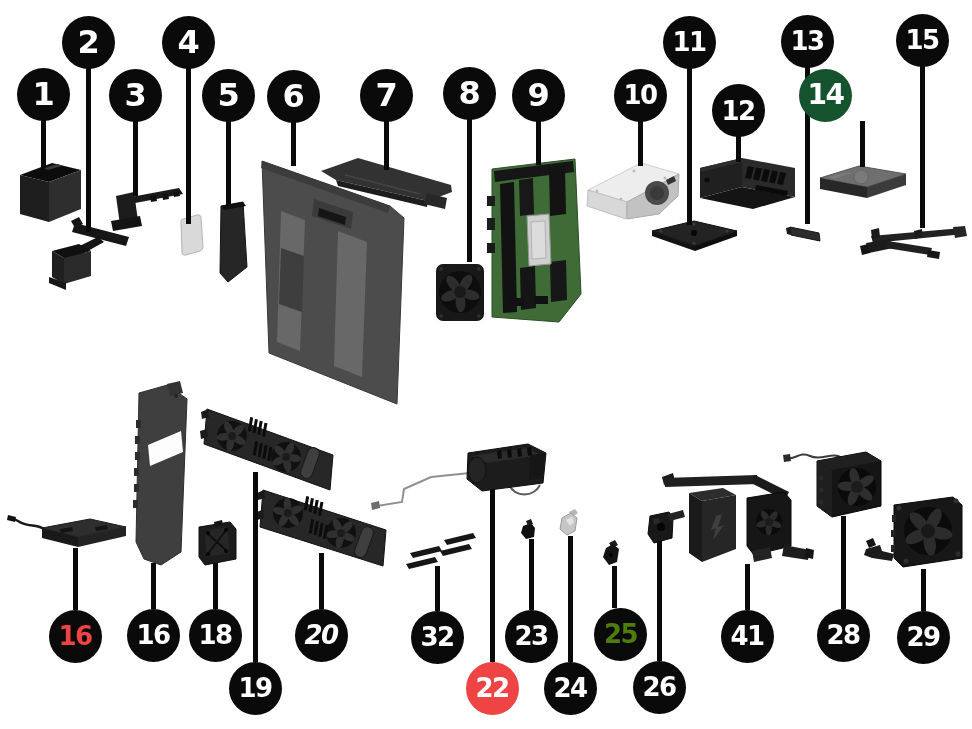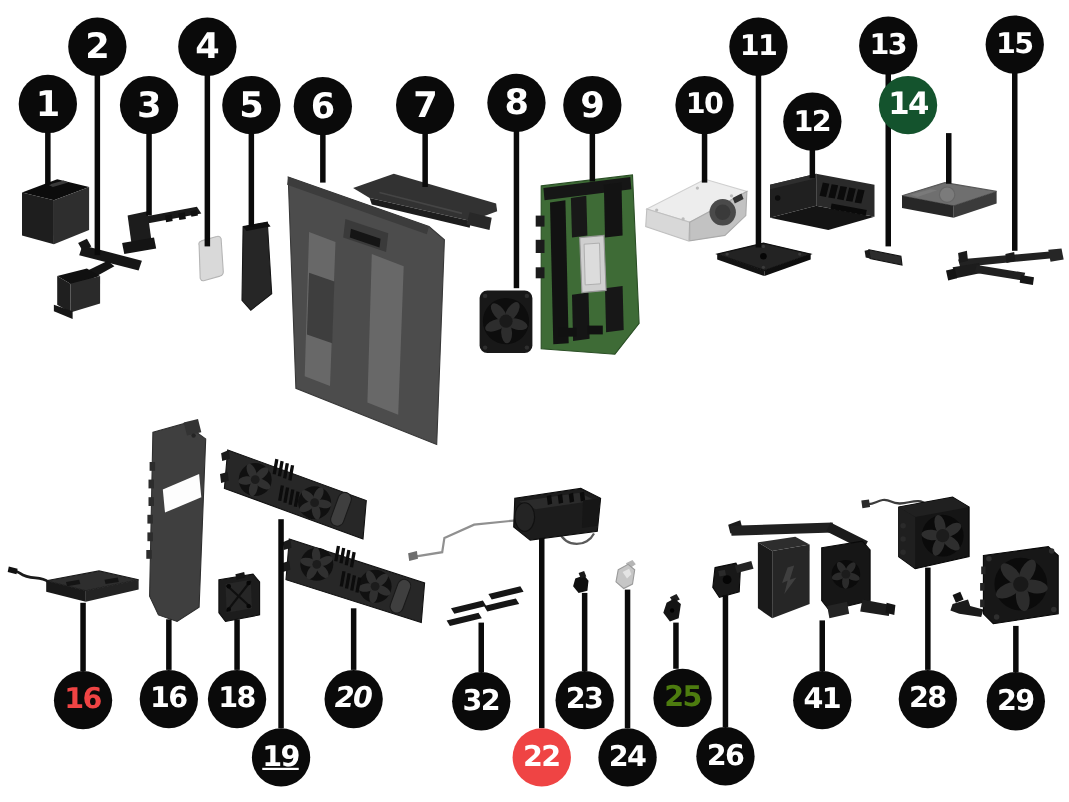--- a/index.html
+++ b/index.html
@@ -361,21 +361,21 @@
     <div class="callout" style="width: 53px; height: 53px; left: 799px; top: 68.5px; background: #14532d; color: rgb(255, 255, 255); font-size: 28px;">14</div>
     <div class="leader" style="left: 919.5px; top: 66px; height: 162px; background: rgb(10, 10, 10);"></div>
     <div class="callout" style="width: 53px; height: 53px; left: 895.5px; top: 13.5px; background: rgb(10, 10, 10); color: rgb(255, 255, 255); font-size: 26px;">15</div>
     <div class="leader" style="left: 72.5px; top: 548px; height: 62px; background: rgb(10, 10, 10);"></div>
     <div class="callout" style="width: 53px; height: 53px; left: 48.5px; top: 609.5px; background: rgb(10, 10, 10); color: #ef4444; font-size: 26px;">16</div>
     <div class="leader" style="left: 150.5px; top: 563px; height: 46px; background: rgb(10, 10, 10);"></div>
     <div class="callout" style="width: 53px; height: 53px; left: 126.5px; top: 608.5px; background: rgb(10, 10, 10); color: rgb(255, 255, 255); font-size: 26px;">16</div>
     <div class="leader" style="left: 212.5px; top: 563px; height: 46px; background: rgb(10, 10, 10);"></div>
     <div class="callout" style="width: 53px; height: 53px; left: 188.5px; top: 608.5px; background: rgb(10, 10, 10); color: rgb(255, 255, 255); font-size: 26px;">18</div>
     <div class="leader" style="left: 252.5px; top: 472px; height: 190px; background: rgb(10, 10, 10);"></div>
-    <div class="callout" style="width: 53px; height: 53px; left: 228.5px; top: 661.5px; background: rgb(10, 10, 10); color: rgb(255, 255, 255); font-size: 26px; text-decoration: underline;">19</div>
+    <div class="callout" style="width: 53px; height: 53px; left: 228.5px; top: 661.5px; background: rgb(10, 10, 10); color: rgb(255, 255, 255); font-size: 26px;">19</div>
     <div class="leader" style="left: 318.5px; top: 553px; height: 56px; background: rgb(10, 10, 10);"></div>
     <div class="callout" style="width: 53px; height: 53px; left: 294.5px; top: 608.5px; background: rgb(10, 10, 10); color: rgb(255, 255, 255); font-size: 26px; font-style: italic;">20</div>
     <div class="leader" style="left: 434.5px; top: 566px; height: 45px; background: rgb(10, 10, 10);"></div>
     <div class="callout" style="width: 53px; height: 53px; left: 410.5px; top: 610.5px; background: rgb(10, 10, 10); color: rgb(255, 255, 255); font-size: 26px;">32</div>
     <div class="leader" style="left: 489.5px; top: 489px; height: 173px; background: rgb(10, 10, 10);"></div>
     <div class="callout" style="width: 53px; height: 53px; left: 465.5px; top: 661.5px; background: #ef4444; color: rgb(255, 255, 255); font-size: 26px;">22</div>
     <div class="leader" style="left: 528.5px; top: 539px; height: 71px; background: rgb(10, 10, 10);"></div>
     <div class="callout" style="width: 53px; height: 53px; left: 504.5px; top: 609.5px; background: rgb(10, 10, 10); color: rgb(255, 255, 255); font-size: 26px;">23</div>
     <div class="leader" style="left: 567.5px; top: 536px; height: 126px; background: rgb(10, 10, 10);"></div>
     <div class="callout" style="width: 53px; height: 53px; left: 543.5px; top: 661.5px; background: rgb(10, 10, 10); color: rgb(255, 255, 255); font-size: 26px;">24</div>

